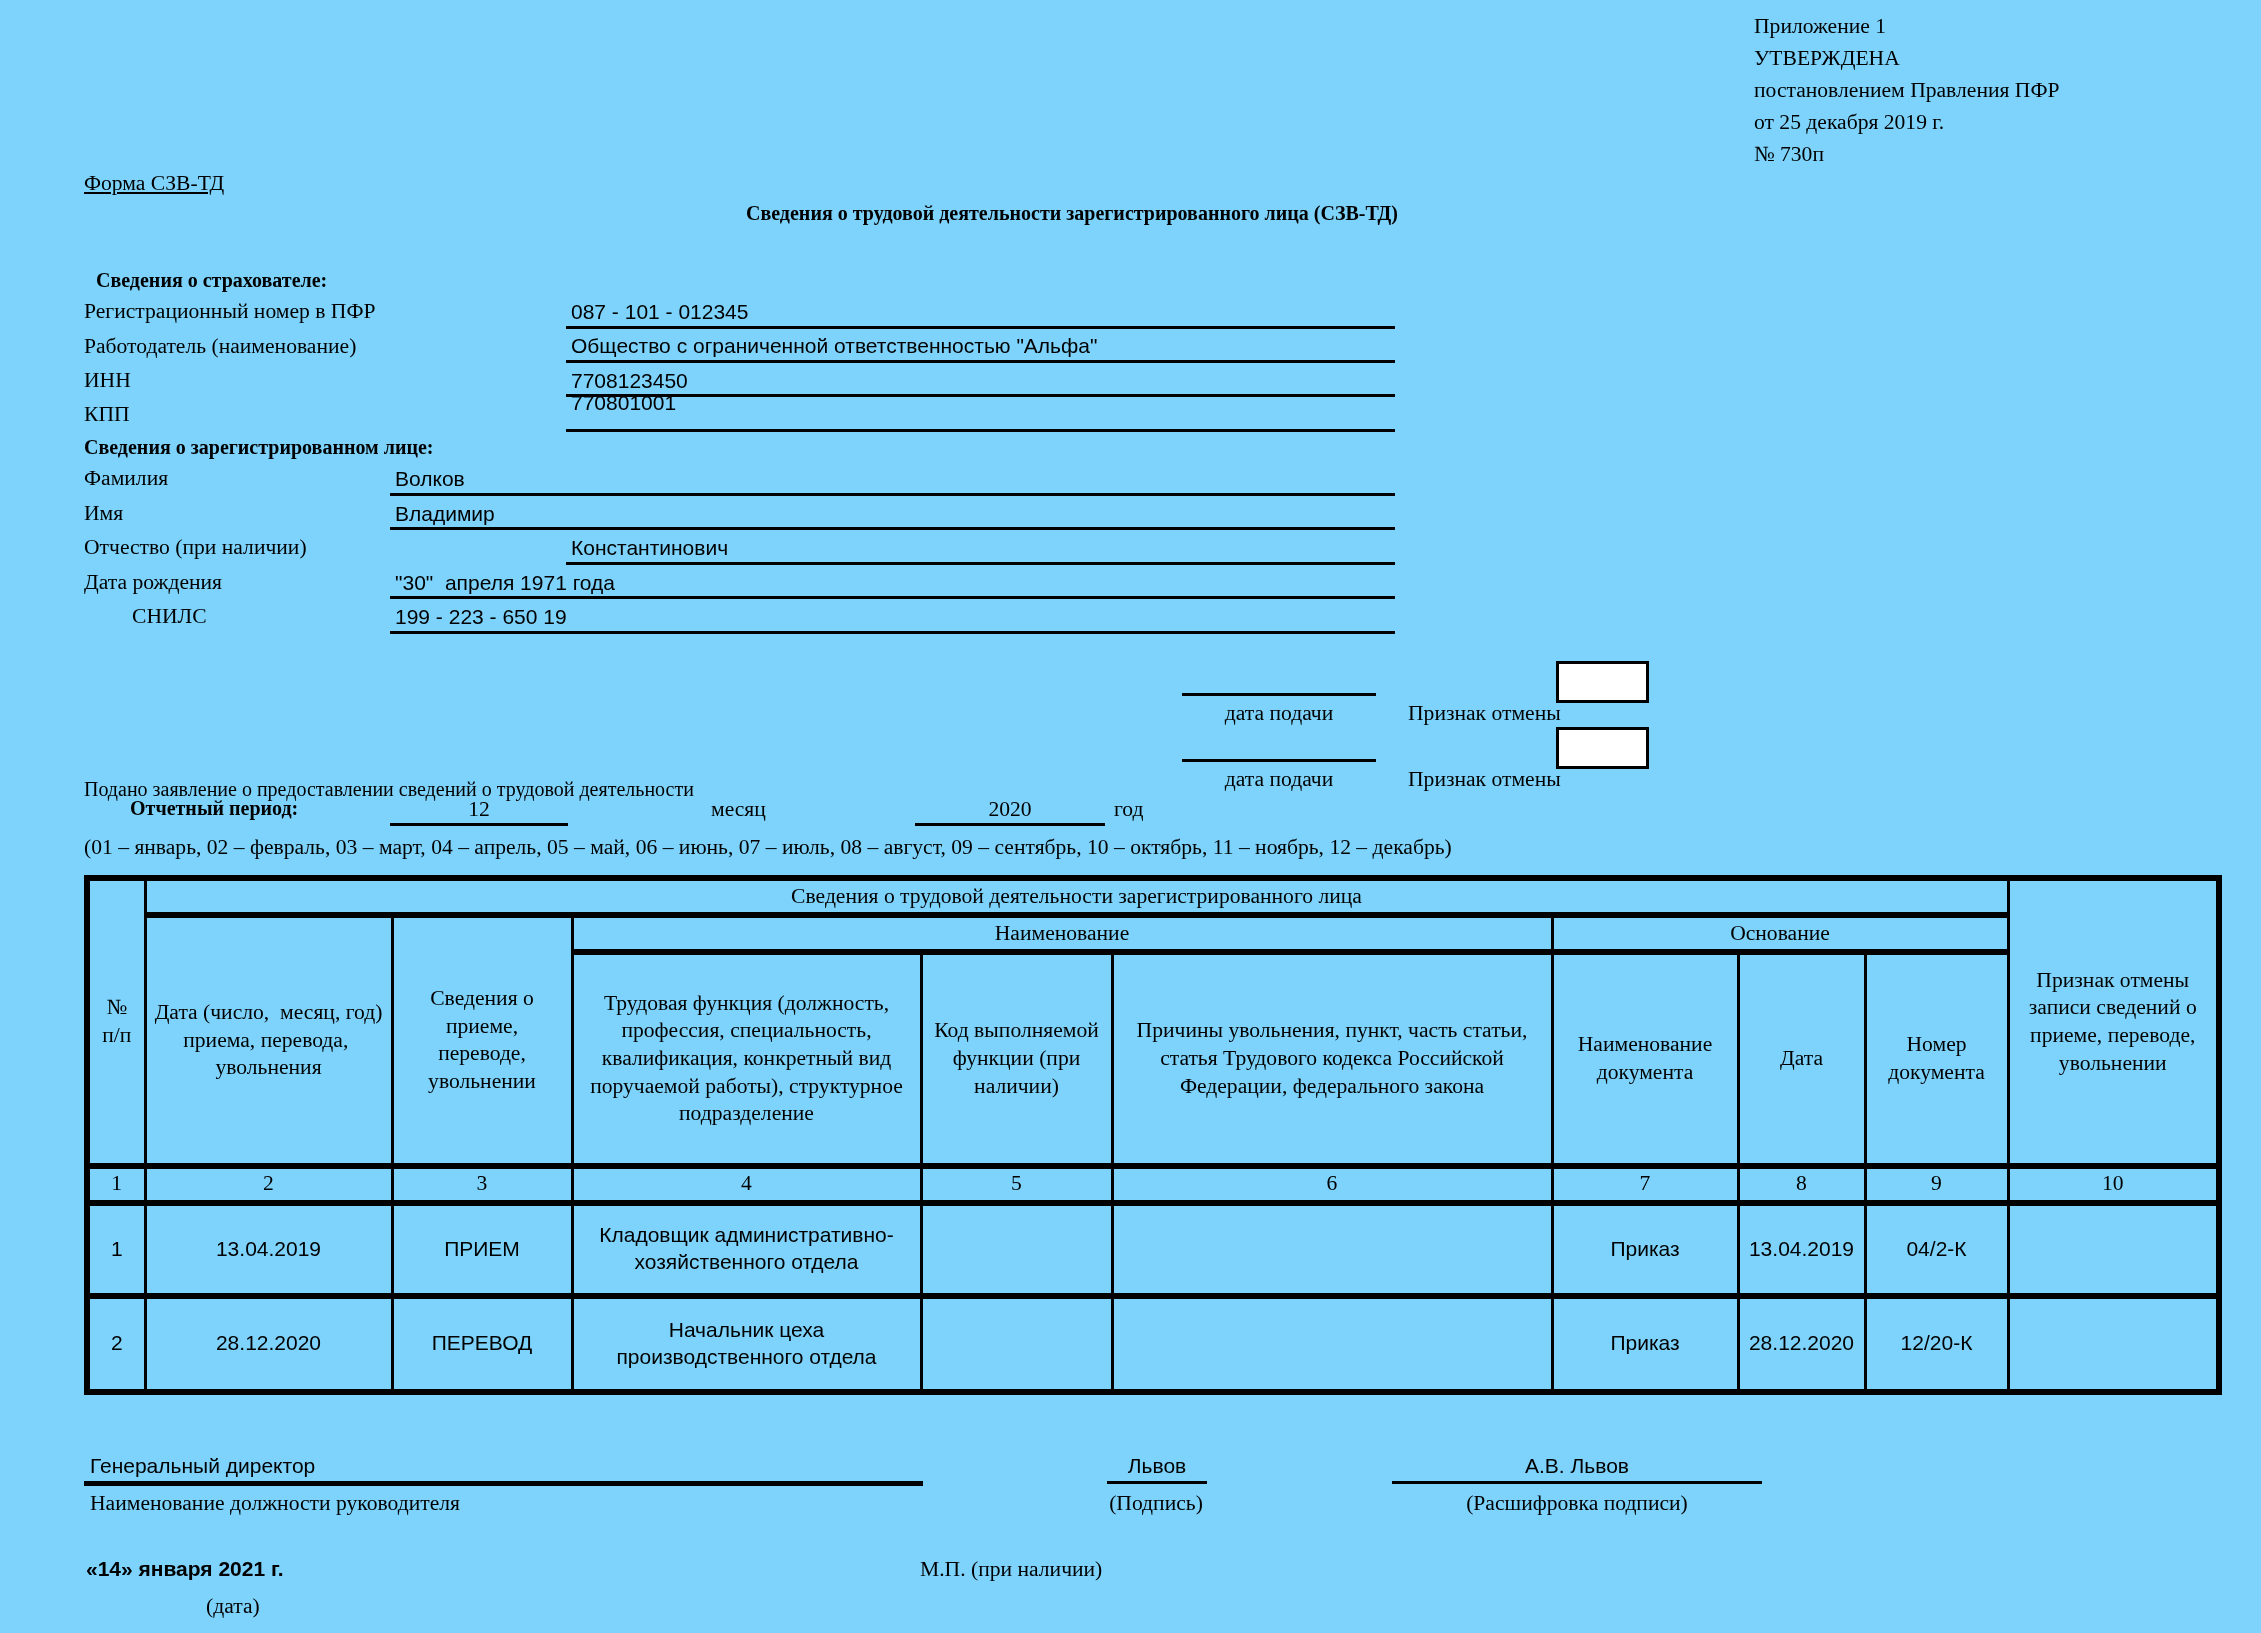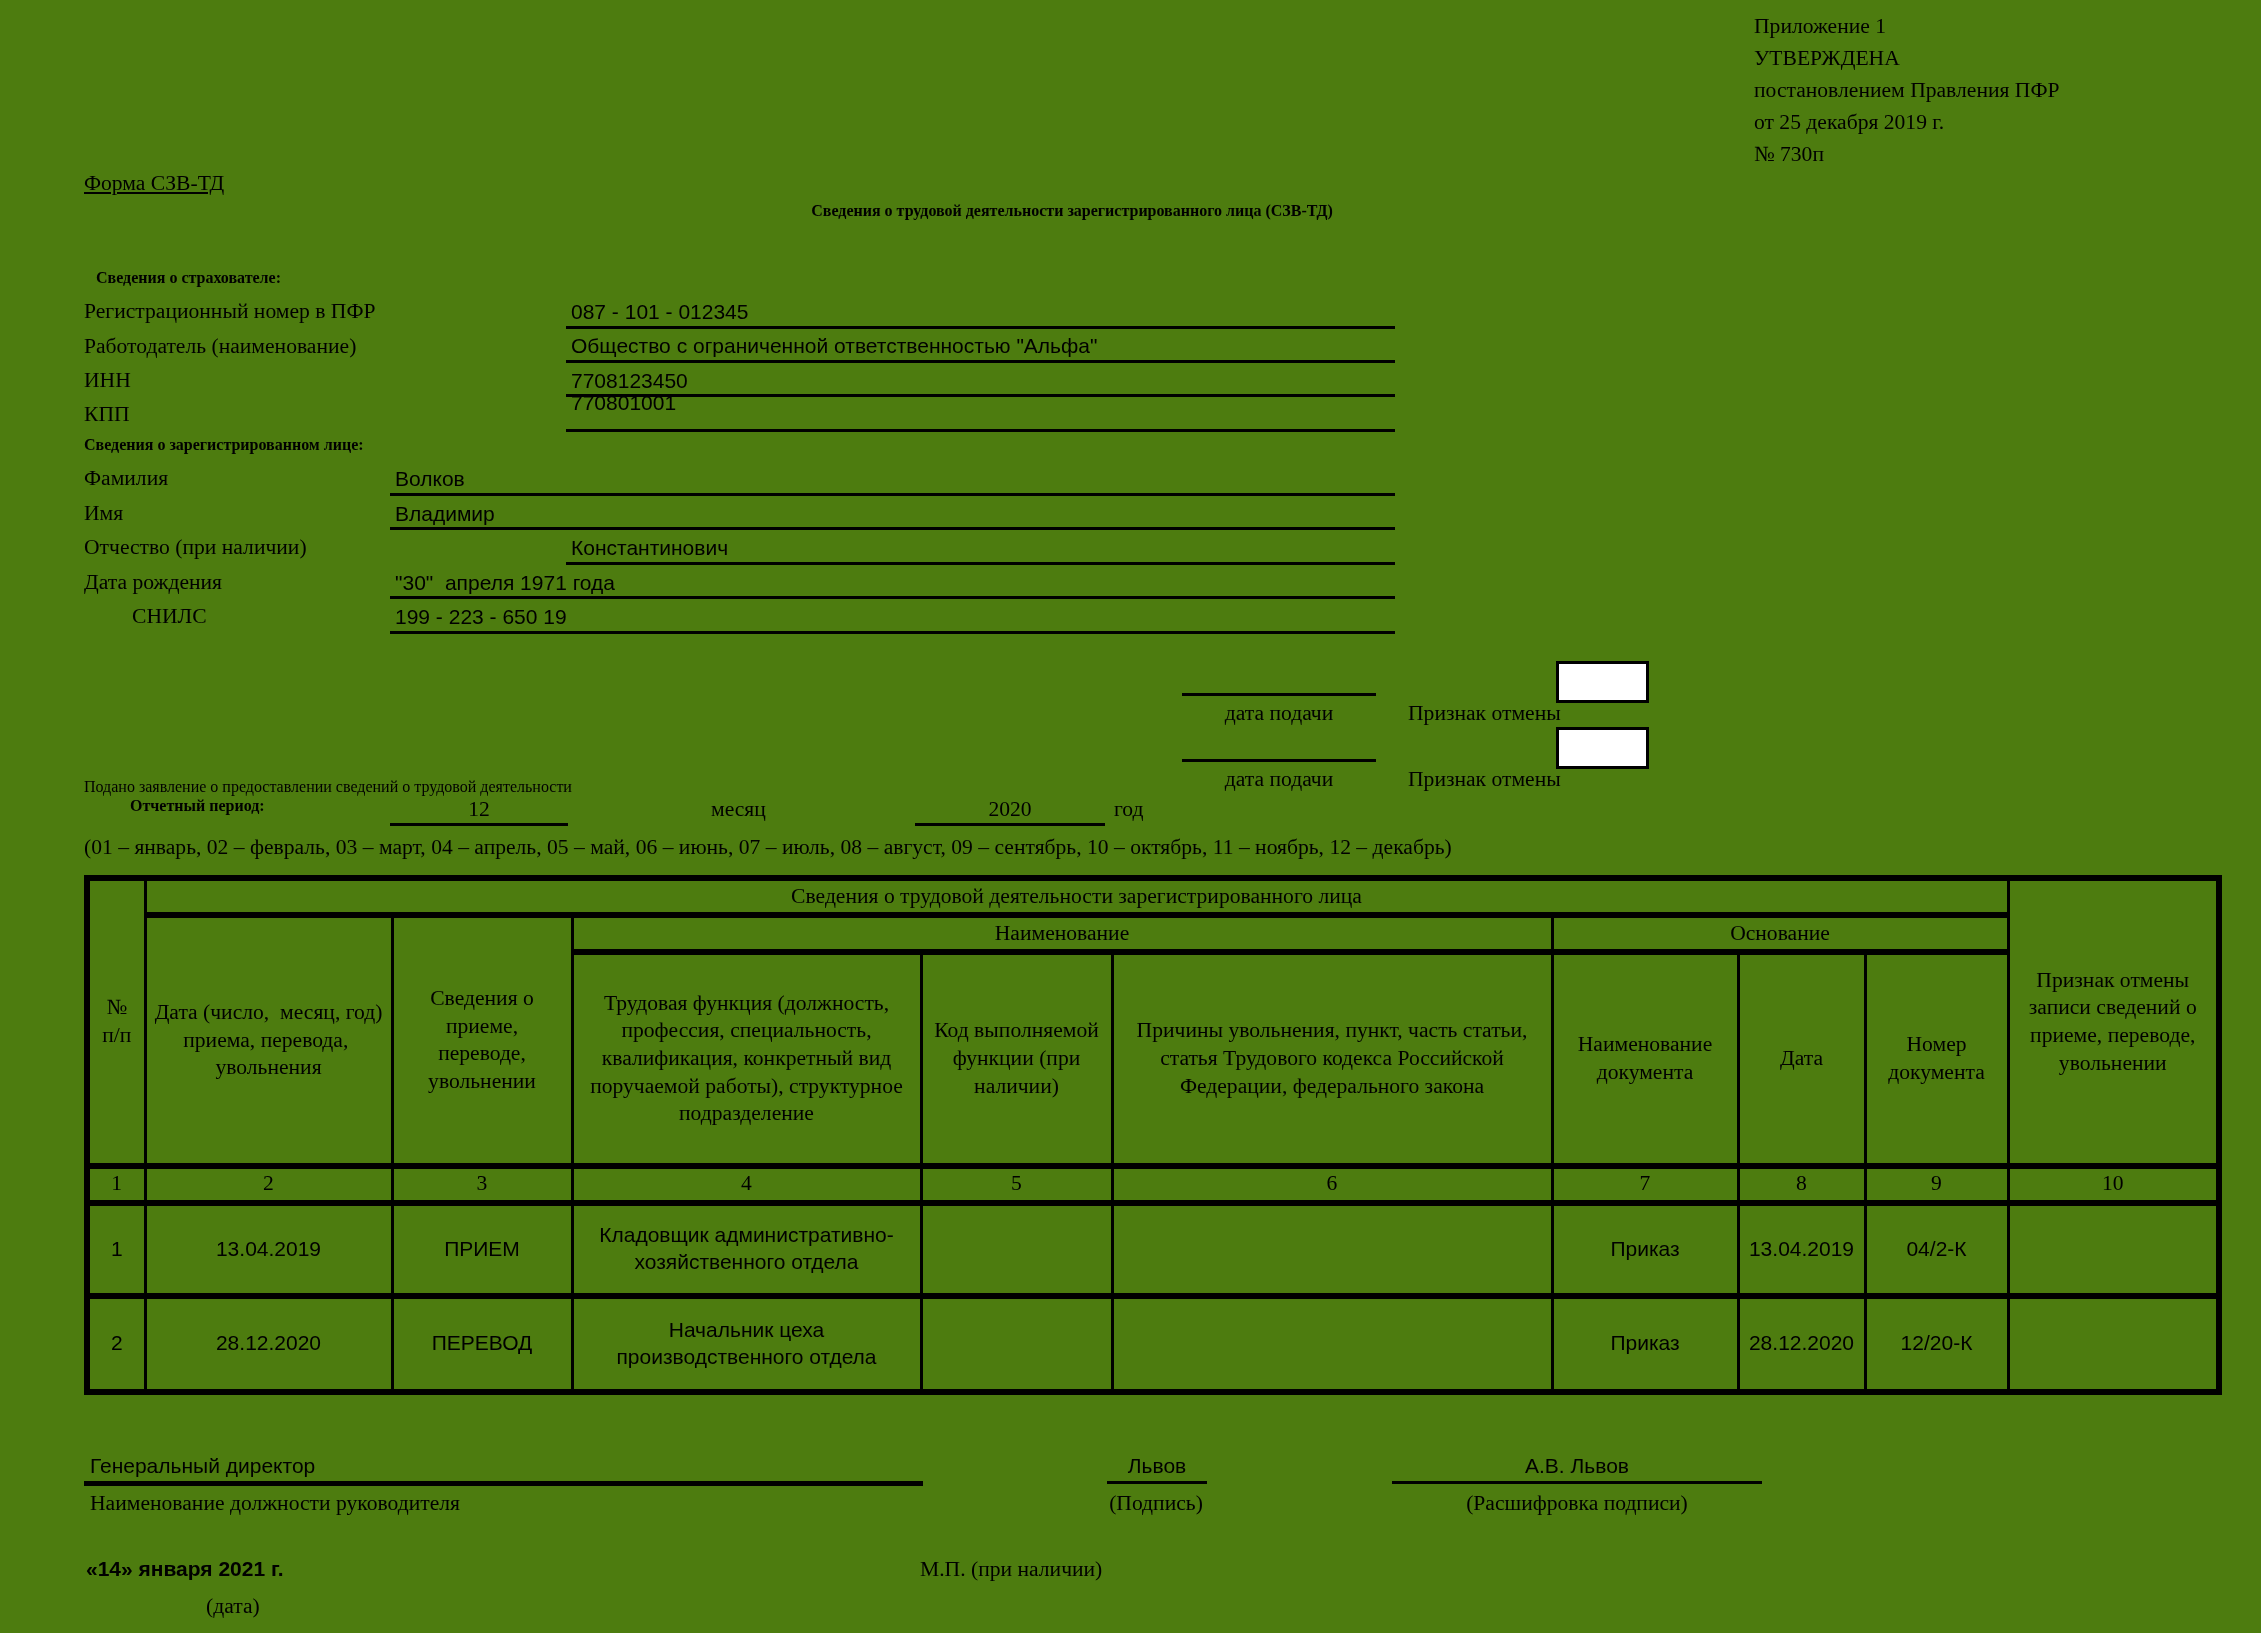--- a/index.html
+++ b/index.html
@@ -1,28 +1,28 @@
 <!DOCTYPE html>
 <html style="font-size:12.8px"><head>
 <meta charset="utf-8">
 <style>
   html,body{margin:0;padding:0;background:#e8e8e8;}
   .page{
     position:relative;
     width:2261px;height:1634px;
-    background:#4d7c0f;
+    background:#7dd3fc;
     color:#000;
     font-family:"Liberation Serif", serif;
     font-size:21.6px;
     overflow:hidden;
   }
   .abs{position:absolute;white-space:nowrap;}
   .sans{font-family:"Liberation Sans", sans-serif;font-size:21px;}
   .b{font-weight:bold;}
-  .fs28{font-size:16px;}
+  .fs28{font-size:20px;}
   .ctr{text-align:center;}
   .u{text-decoration:underline;}
   .fline{position:absolute;height:3.2px;background:#000;}
   .fline5{position:absolute;height:4.8px;background:#000;}
   .cbx{position:absolute;width:93px;height:42px;border:3.2px solid #000;box-sizing:border-box;background:#fff;}
   .approval-line{line-height:32px;}
 
   table.main{
     position:absolute;left:84px;top:875px;
     border-collapse:collapse;table-layout:fixed;

